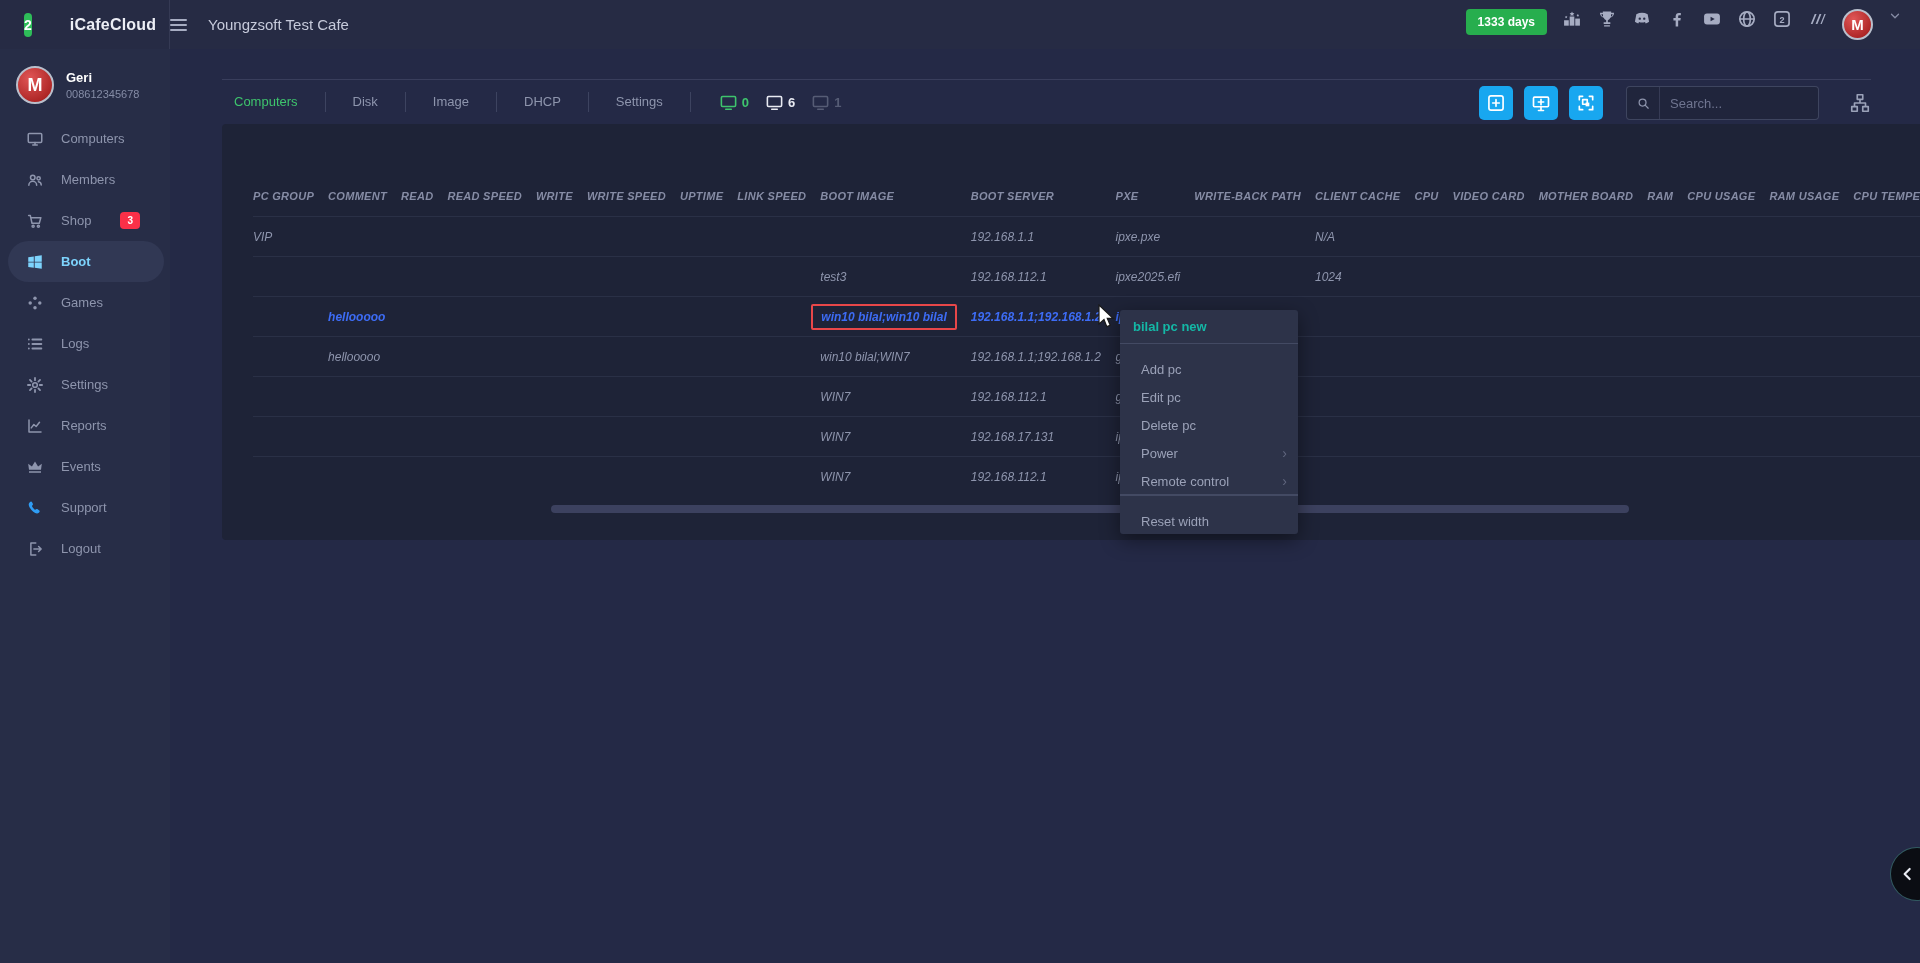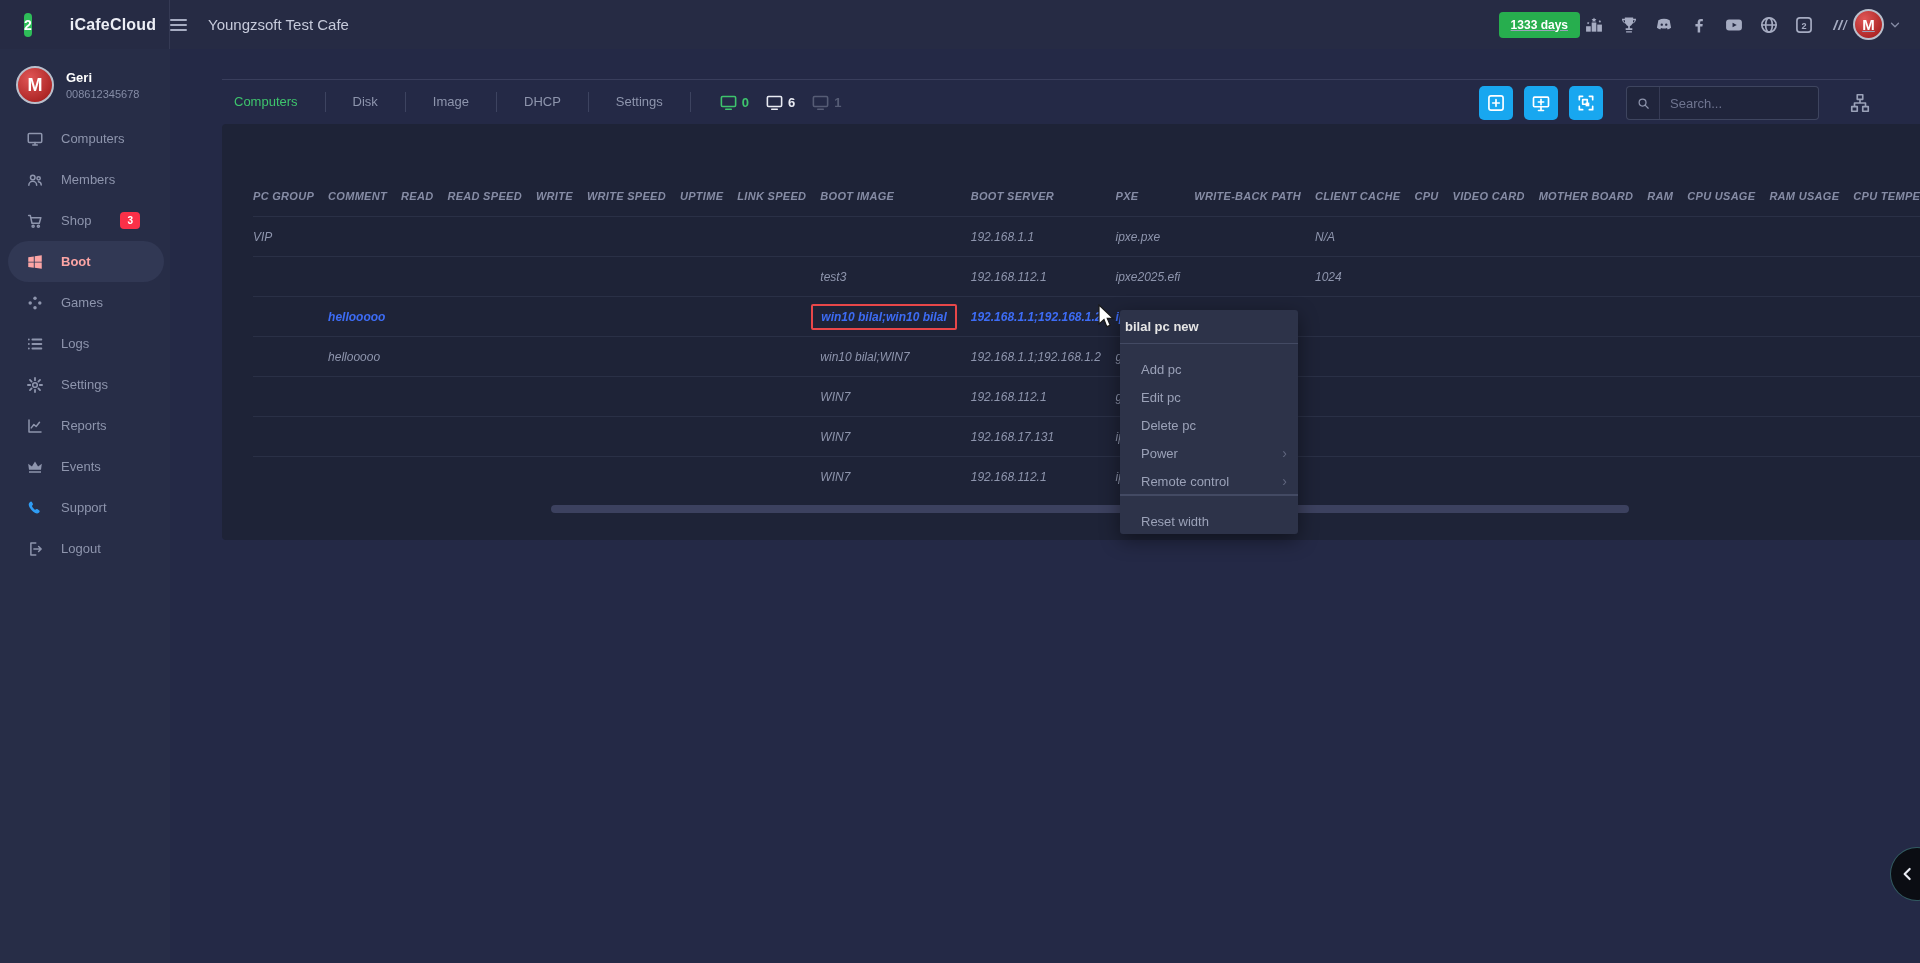--- a/index.html
+++ b/index.html
@@ -11,36 +11,36 @@
   }
   svg{display:block}
   
   .topbar{position:absolute;left:0;top:0;right:0;height:49px;background:#262b44;display:flex;align-items:center;z-index:40;}
   .brand-area{width:170px;height:100%;display:flex;align-items:center;gap:10px;padding-left:24px;box-sizing:border-box;border-right:1px solid rgba(120,128,160,.18);}
   .brand-logo{width:24px;height:24px;border-radius:5px;background:#2ebd59;color:#fff;font-weight:700;font-size:14px;display:grid;place-items:center;}
   .brand-text{color:#eceef5;font-weight:700;font-size:16px;letter-spacing:.2px;padding-left:28px;}
   .hamburger{margin-left:4px;cursor:pointer;color:#a7adc2;}
   .hamburger div{width:17px;height:2px;background:currentColor;margin:3px 0;border-radius:1px;}
   .cafe-title{margin-left:38px;font-size:15px;color:#c6cadb;}
-  .topbar-right{margin-left:auto;margin-right:18px;display:flex;align-items:center;gap:4px;text-decoration:underline;}
+  .topbar-right{margin-left:auto;margin-right:18px;display:flex;align-items:flex-start;gap:15px;}
   .days-badge{background:#27ae4e;color:#fff;font-size:12px;font-weight:700;padding:6px 12px;border-radius:4px;cursor:pointer;}
   .tb-icon{color:#a6acc2;cursor:pointer;}
   .tb-icon svg{width:20px;height:20px;}
   .avatar{width:31px;height:31px;border-radius:50%;background:radial-gradient(circle at 35% 30%,#e05656,#9c1515);color:#fff;font-weight:700;font-size:15px;display:grid;place-items:center;border:2px solid #b9bfcc;box-sizing:border-box;cursor:pointer;}
   .chev{color:#868ca5;}
   .chev svg{width:14px;height:14px;}
   
   .sidebar{position:absolute;left:0;top:49px;width:170px;bottom:0;background:#272d47;z-index:30;}
   .side-user{display:flex;align-items:center;gap:12px;padding:17px 14px 14px 16px;}
   .side-user .avatar{width:38px;height:38px;font-size:18px;}
   .user-name{color:#fff;font-weight:700;font-size:13px;}
   .user-phone{color:#858ca6;font-size:11px;margin-top:3px;}
   .side-item{position:relative;height:41px;display:flex;align-items:center;gap:17px;padding-left:26px;color:#8e95ad;font-size:13px;cursor:pointer;box-sizing:border-box;}
   .side-item svg{width:18px;height:18px;flex:none;}
-  .side-item.active{background:#313854;border-radius:22px;margin:0 6px 0 8px;padding-left:18px;color:#fca5a5;font-weight:700;}
+  .side-item.active{background:#313854;border-radius:22px;margin:0 6px 0 8px;padding-left:18px;color:#7dd3fc;font-weight:700;}
   .side-badge{background:#fb3048;color:#fff;font-size:10px;font-weight:700;border-radius:4px;padding:3px 7px;margin-left:12px;}
   
   .main{position:absolute;left:170px;top:49px;right:0;bottom:0;background:#242946;}
   .content-rule{position:absolute;left:52px;top:30px;width:1649px;height:1px;background:rgba(120,128,160,.25);}
   .tabrow{position:absolute;left:52px;top:31px;height:44px;display:flex;align-items:center;}
   .tab{padding:0 27px;font-size:13px;color:#8e95ad;border-right:1px solid rgba(120,128,160,.3);height:20px;line-height:20px;cursor:pointer;white-space:nowrap;}
   .tab:first-child{padding-left:12px;}
   .tab.active{color:#3ec46d;}
   .mon-group{display:flex;gap:16px;margin-left:28px;align-items:center;}
   .mon{display:flex;align-items:center;gap:4px;font-size:13px;font-weight:600;cursor:pointer;}
@@ -58,21 +58,21 @@
   
   .panel{position:absolute;left:52px;top:75px;width:1744px;height:416px;background:#1e2337;border-radius:4px;overflow:hidden;font-style:italic;}
   .panel table{position:absolute;left:31px;top:52px;border-collapse:collapse;table-layout:fixed;}
   .panel th{font-size:11px;font-weight:700;color:#868ca5;text-align:left;height:40px;letter-spacing:.3px;white-space:nowrap;padding:0 14px 0 0;cursor:pointer;overflow:hidden;}
   .panel td{height:39px;font-size:12px;color:#8e95ad;white-space:nowrap;padding:0 14px 0 0;border-top:1px solid rgba(120,128,160,.14);cursor:default;}
   td.blue{color:#3d6cf5;font-weight:600;}
   .red-box{display:inline-block;border:2px solid #e84749;border-radius:2px;padding:4px 8px;margin-left:-9px;}
   .hscroll{position:absolute;left:329px;top:381px;width:1078px;height:8px;border-radius:4px;background:#3c415f;cursor:pointer;}
   
   .ctx{position:absolute;left:1120px;top:310px;width:178px;background:#2d3349;border-radius:3px;box-shadow:0 6px 20px rgba(0,0,0,.45);z-index:50;}
-  .ctx-title{height:33px;line-height:33px;padding-left:5px;font-weight:700;color:#e5e5e5;font-size:13px;border-bottom:1px solid rgba(120,128,160,.3);}
+  .ctx-title{height:33px;line-height:33px;padding-left:13px;font-weight:700;color:#14b8a6;font-size:13px;border-bottom:1px solid rgba(120,128,160,.3);}
   .ctx-group{padding:5px 0;}
   .ctx-item{height:28px;display:flex;align-items:flex-end;padding-left:21px;color:#9ba2b8;font-size:13px;cursor:pointer;position:relative;}
   .ctx-item.disabled{color:#565c75;cursor:default;}
   .ctx-item .sub{position:absolute;right:11px;color:#60667e;font-size:14px;}
   .ctx-divider{height:1px;background:rgba(120,128,160,.3);}
   
   .cursor{position:absolute;left:1096px;top:304px;z-index:60;pointer-events:none;}
   .edge-nav{position:absolute;right:-24px;top:847px;width:54px;height:54px;border-radius:50%;background:#0b0d13;border:1px solid rgba(110,210,215,.4);display:flex;align-items:center;padding-left:7px;box-sizing:border-box;color:#e8eaf2;z-index:45;cursor:pointer;}
   .edge-nav svg{width:20px;height:20px;}
 </style>

